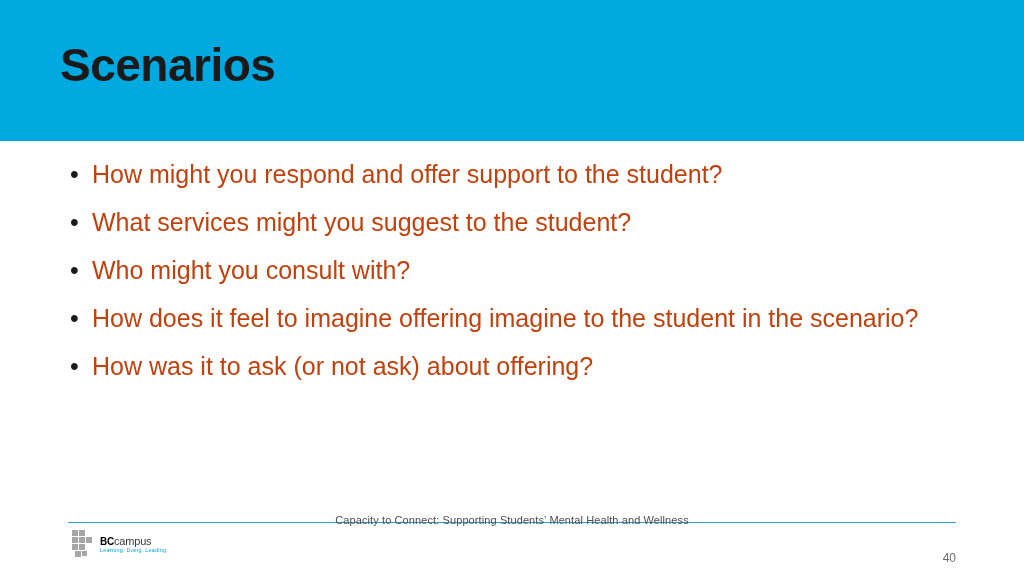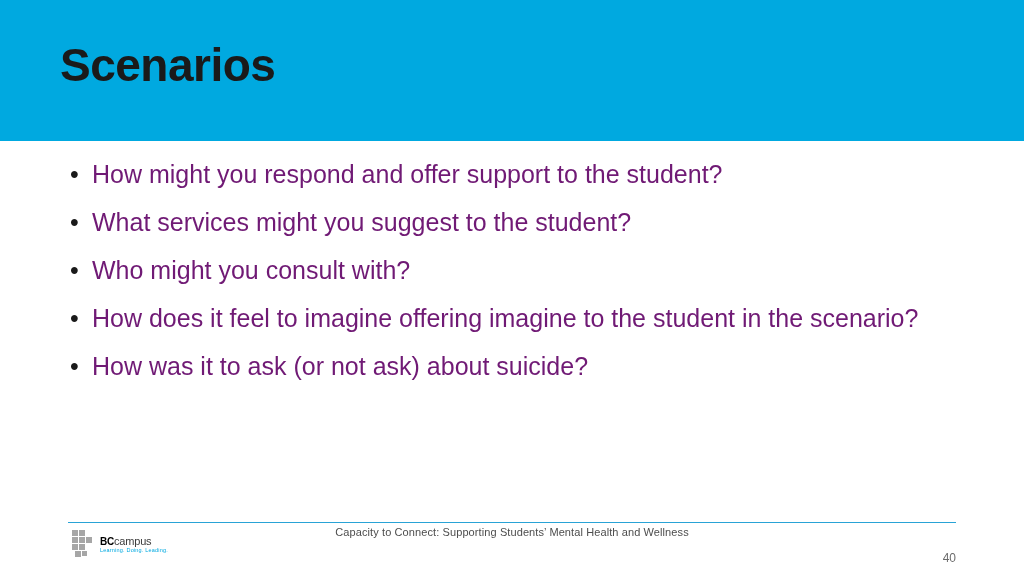--- a/index.html
+++ b/index.html
@@ -52,35 +52,35 @@
     width: 22px;
     flex: 0 0 22px;
     font-size: 25px;
     line-height: 34px;
     color: #1a1a1a;
     text-align: left;
   }
   .bullet-text {
     font-size: 25px;
     line-height: 34px;
-    color: #701a75;
+    color: #c2410c;
     flex: 1 1 auto;
   }
   .footer-rule {
     position: absolute;
     left: 68px;
     top: 522px;
     width: 888px;
     height: 1px;
     background: #29a3d6;
   }
   .footer-text {
     position: absolute;
     left: 0;
-    top: 526px;
+    top: 514px;
     width: 1024px;
     text-align: center;
     font-size: 11px;
     color: #4d4d4d;
     letter-spacing: 0.1px;
   }
   .page-number {
     position: absolute;
     right: 68px;
     top: 542px;
@@ -159,21 +159,21 @@
       <span class="bullet-text">Who might you consult with?</span>
     </div>
 
     <div class="bullet-row">
       <span class="bullet-dot">•</span>
       <span class="bullet-text">How does it feel to imagine offering imagine to the student in the scenario?</span>
     </div>
 
     <div class="bullet-row">
       <span class="bullet-dot">•</span>
-      <span class="bullet-text">How was it to ask (or not ask) about suicide?</span>
+      <span class="bullet-text">How was it to ask (or not ask) about offering?</span>
     </div>
 
   </div>
 
   <div class="footer-rule"></div>
 
   <div class="logo">
     <div class="logo-mark">
       <div class="pixel" style="left:2px;  top:0px;  width:6px; height:6px;"></div>
       <div class="pixel" style="left:9px;  top:0px;  width:6px; height:6px;"></div>

